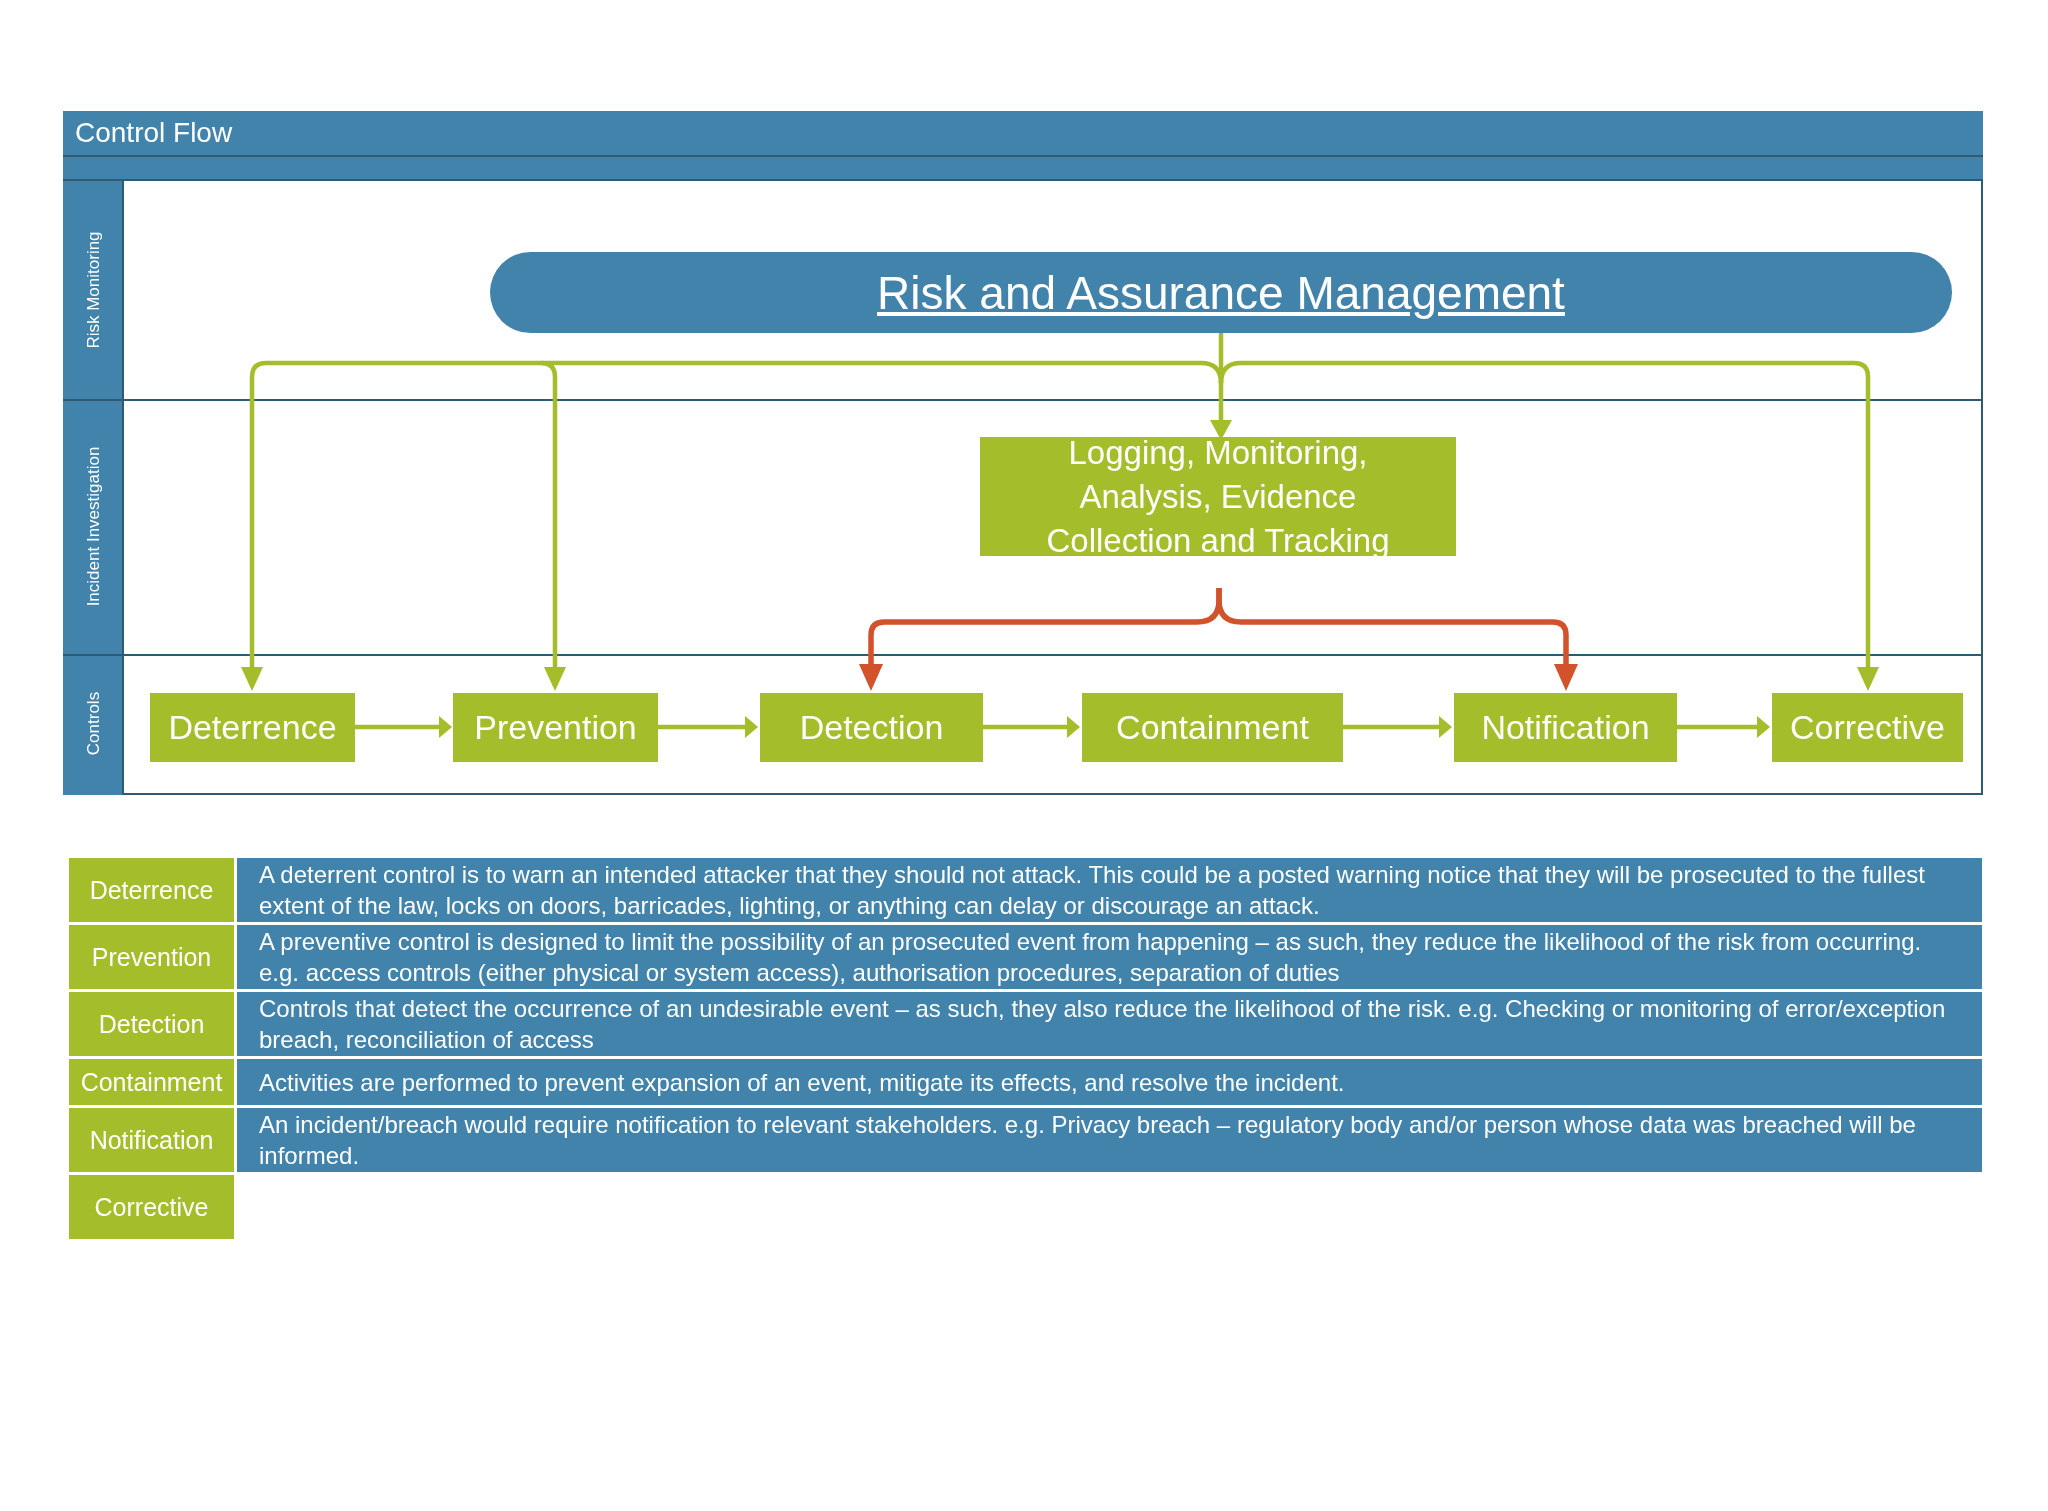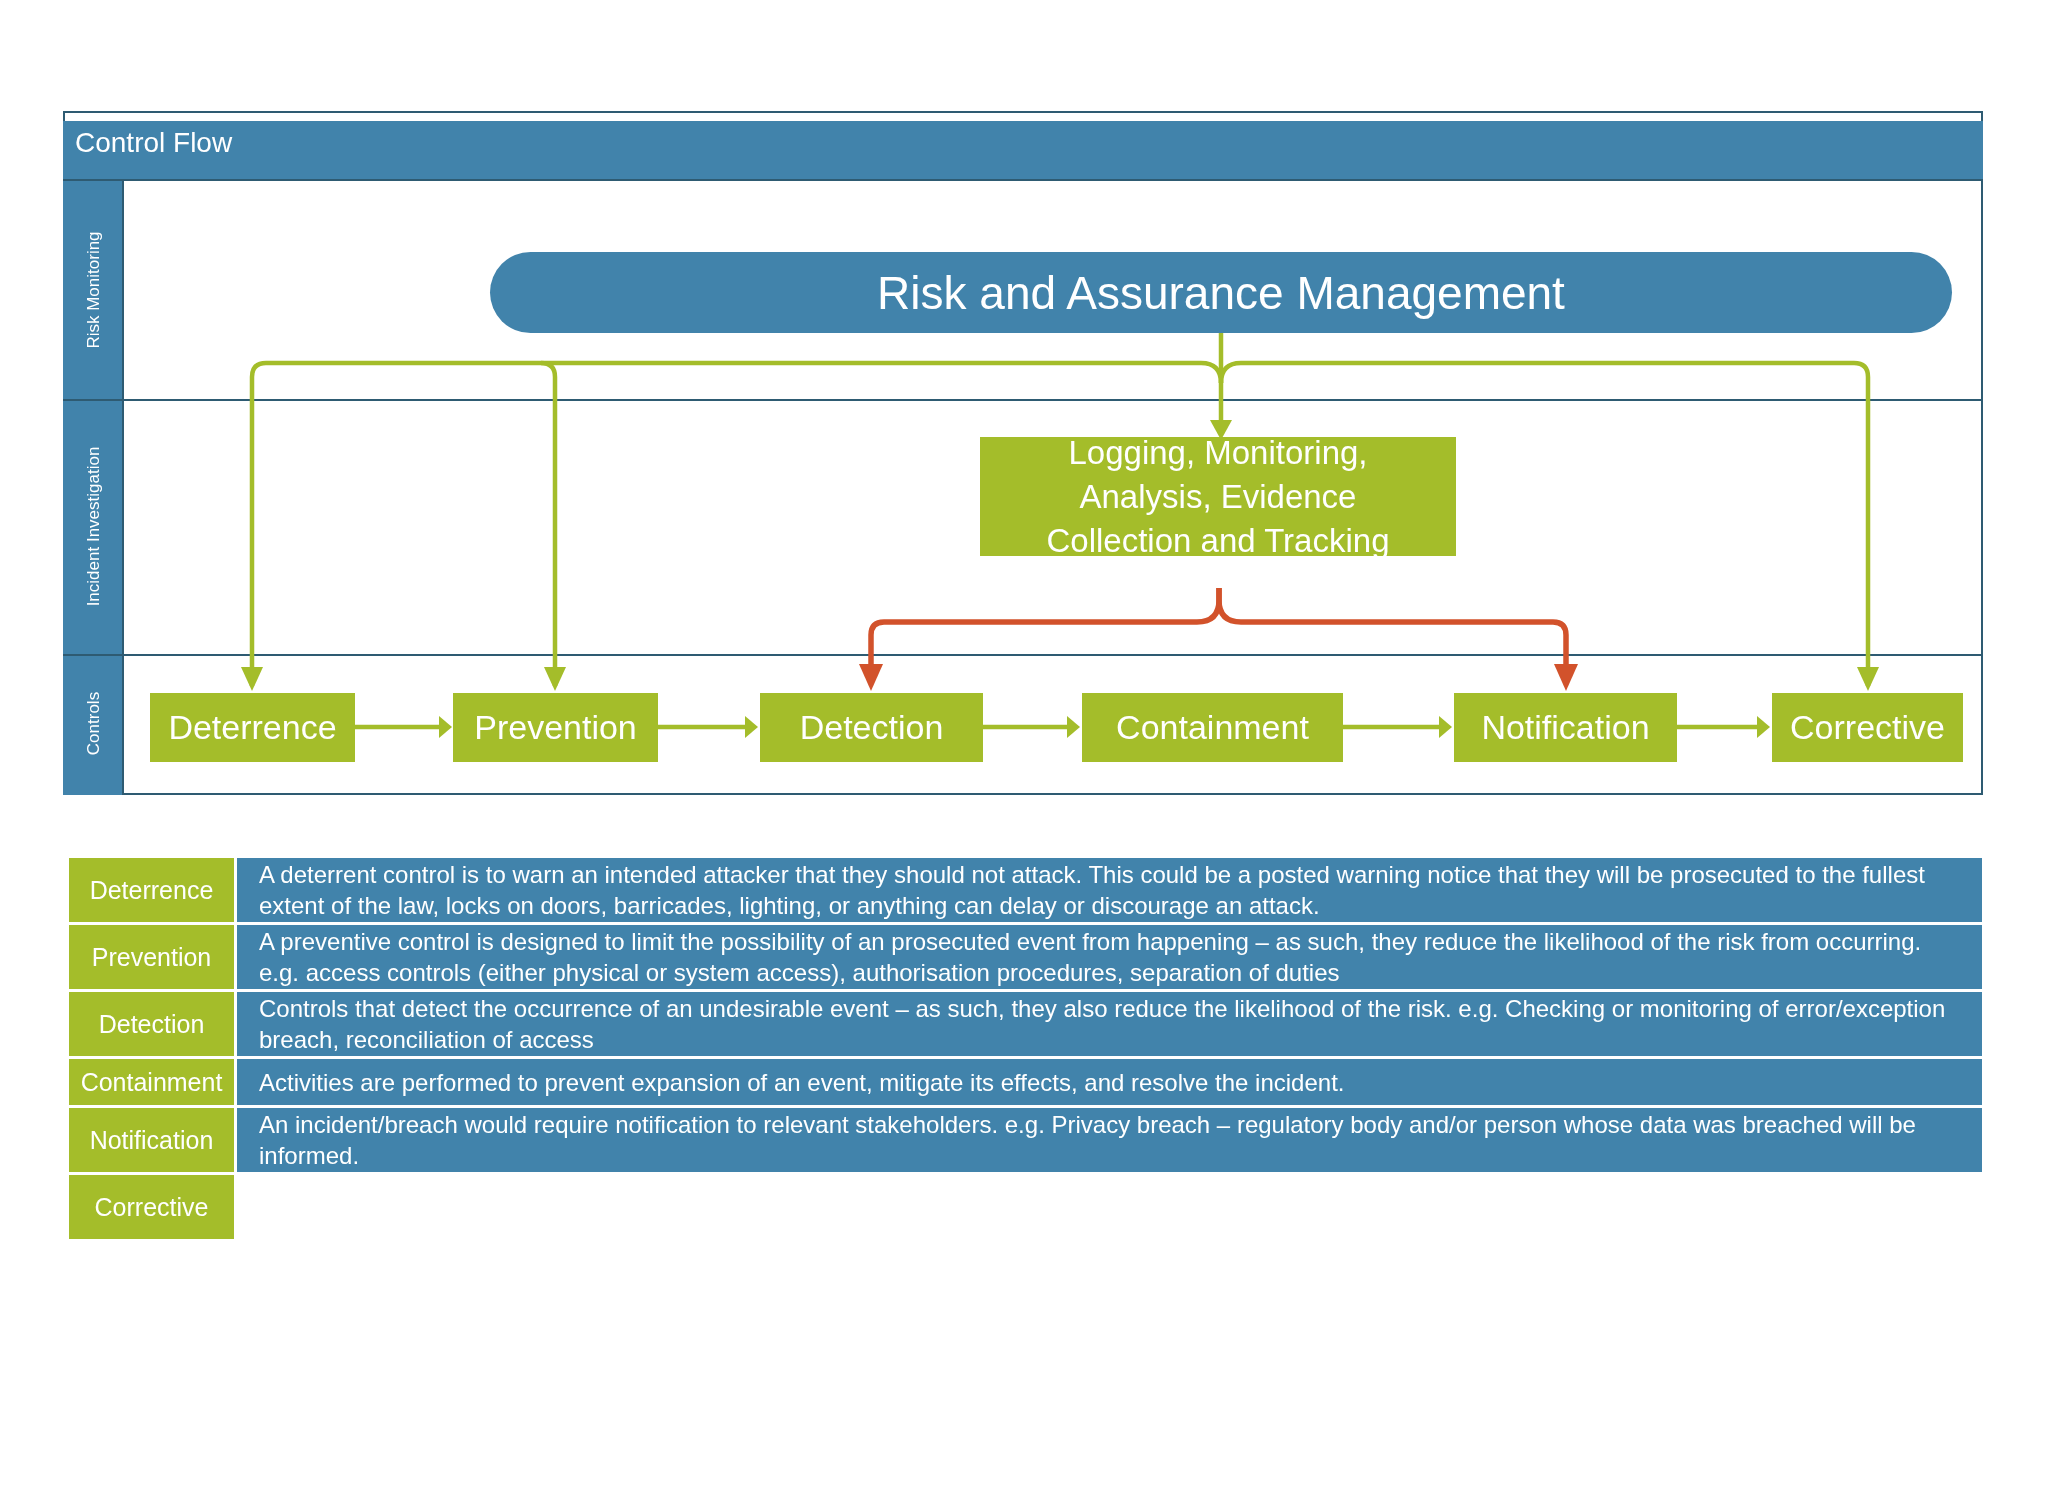--- a/index.html
+++ b/index.html
@@ -7,33 +7,33 @@
   }
   html,body{margin:0;padding:0;background:#fff;}
   body{font-family:"Liberation Sans",sans-serif;}
   .canvas{position:relative;width:2048px;height:1511px;background:#fff;overflow:hidden;}
 
   
   .frame{position:absolute;left:63px;top:111px;width:1920px;height:684px;
          border:2px solid var(--line);box-sizing:border-box;background:#fff;}
   .titlebar{position:absolute;left:63px;top:111px;width:1920px;height:46px;background:var(--blue);
             border-bottom:2px solid var(--line);box-sizing:border-box;
-            color:#fff;font-size:28px;display:flex;align-items:center;padding-left:12px;box-sizing:border-box;margin-top:10px;}
+            color:#fff;font-size:28px;display:flex;align-items:center;padding-left:12px;box-sizing:border-box;}
   .subbar{position:absolute;left:63px;top:157px;width:1920px;height:24px;background:var(--blue);
           border-bottom:2px solid var(--line);box-sizing:border-box;}
   .labelcol{position:absolute;left:63px;top:181px;width:61px;height:614px;background:var(--blue);
             border-right:2px solid var(--line);box-sizing:border-box;}
   .lane-divider{position:absolute;left:63px;width:1920px;height:2px;background:var(--line);}
   .lane-label{position:absolute;left:65px;transform-origin:0 0;transform:rotate(-90deg);
               height:58px;display:flex;align-items:center;justify-content:center;
               color:#fff;font-size:17px;white-space:nowrap;}
 
   
   .pill{position:absolute;left:490px;top:252px;width:1462px;height:81px;background:var(--blue);
-        border-radius:41px;color:#fff;font-size:46px;display:flex;align-items:center;justify-content:center;}
+        border-radius:41px;color:#fff;font-size:46px;display:flex;align-items:center;justify-content:center;text-decoration:underline;}
   .logging{position:absolute;left:980px;top:437px;width:476px;height:119px;background:var(--green);
            color:#fff;font-size:33px;line-height:44px;display:flex;align-items:center;justify-content:center;
            text-align:center;white-space:pre-line;}
   .cbox{position:absolute;top:693px;height:69px;background:var(--green);color:#fff;font-size:34px;
         display:flex;align-items:center;justify-content:center;}
 
   
   .wires{position:absolute;left:0;top:0;width:2048px;height:1511px;pointer-events:none;}
   .g-line{stroke:var(--green);stroke-width:4.5;fill:none;}
   .g-head{fill:var(--green);stroke:none;}

